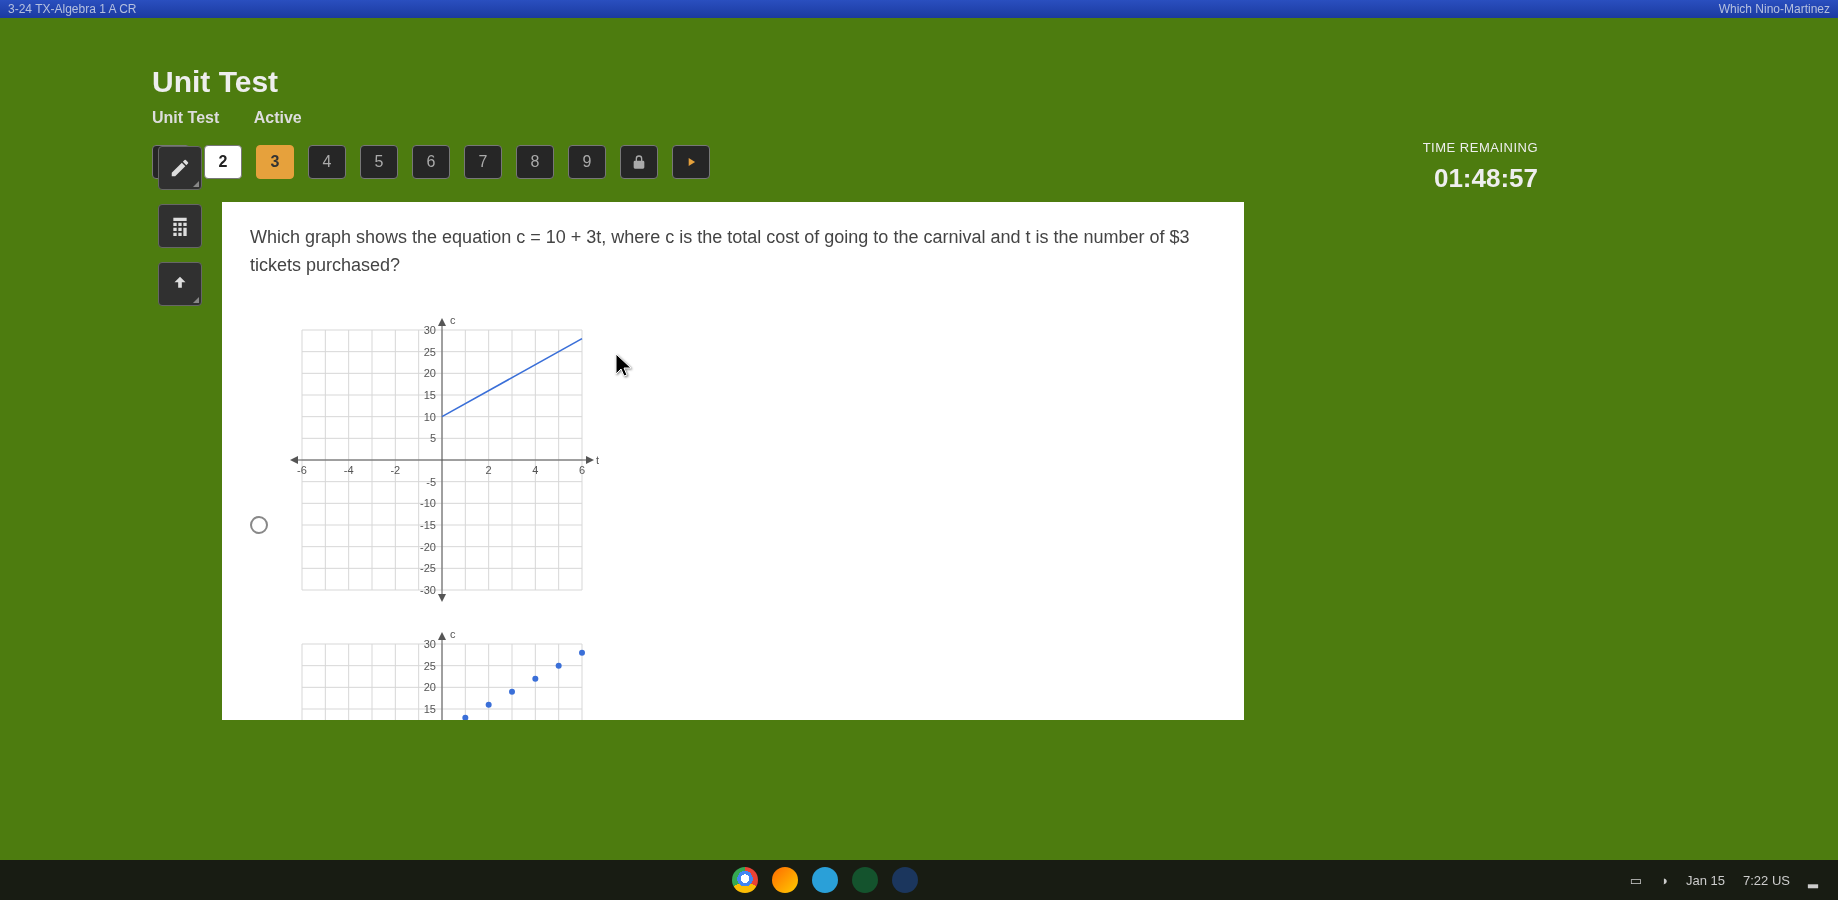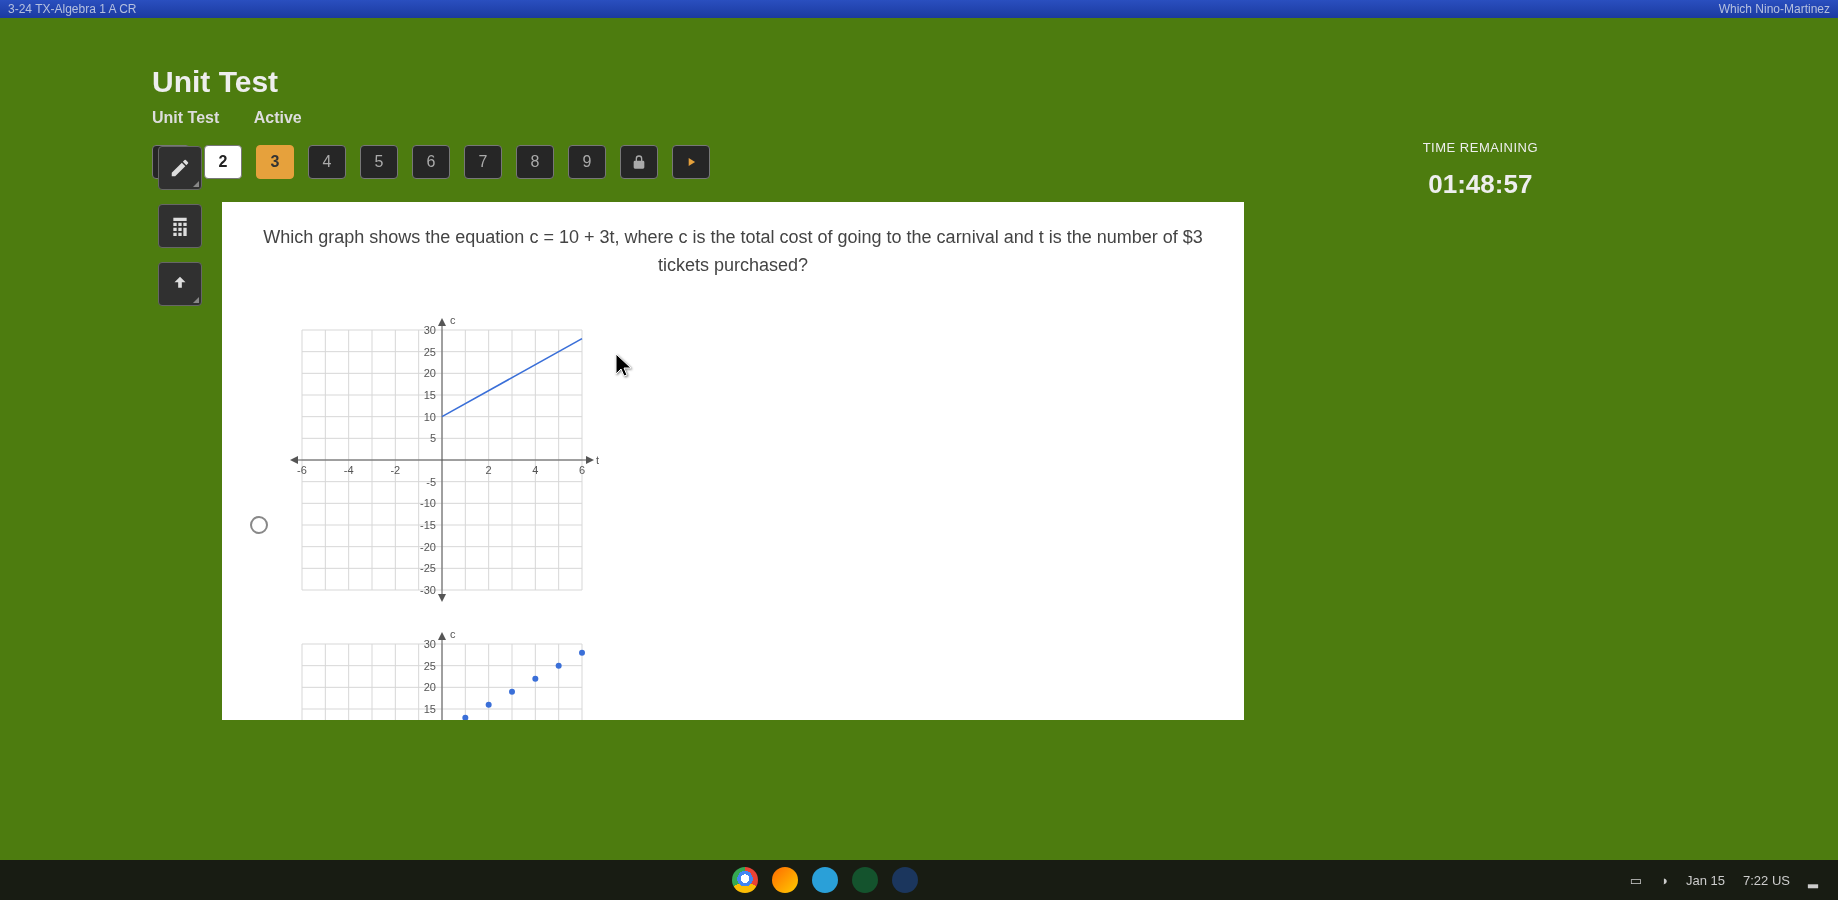--- a/index.html
+++ b/index.html
@@ -17,32 +17,32 @@
   .nav-row { display: flex; align-items: center; gap: 14px; margin-top: 18px; }
   .nav-btn { width: 38px; height: 34px; border: 1px solid #777; border-radius: 4px; background: #262626; color: #aaa; display: flex; align-items: center; justify-content: center; font-size: 16px; cursor: pointer; }
   .nav-btn.icon { color: #e6a13c; }
   .nav-btn.current { background: #e6a13c; border-color: #e6a13c; color: #333; font-weight: 700; }
   .nav-btn.answered { background: #fff; color: #222; font-weight: 700; }
   .nav-btn.play svg { fill: #e6a13c; }
   .nav-btn.lock svg { fill: #aaa; }
   
   .timer { position: absolute; right: 300px; top: 140px; text-align: center; color: #eee; }
   .timer-label { font-size: 13px; letter-spacing: .5px; }
-  .timer-value { font-size: 26px; font-weight: 700; margin-top: 14px; }
+  .timer-value { font-size: 26px; font-weight: 700; margin-top: 8px; text-align: right; }
   
   .left-tools { position: absolute; left: 158px; top: 145px; display: flex; flex-direction: column; gap: 14px; }
   .tool { width: 44px; height: 44px; border: 1px solid #666; border-radius: 4px; background: #303030; display: flex; align-items: center; justify-content: center; cursor: pointer; position: relative; }
   .tool .tri-handle { position: absolute; right: 2px; bottom: 2px; width: 0; height: 0; border-left: 6px solid transparent; border-bottom: 6px solid #888; }
   .tool svg { fill: #ddd; }
   
   
   .left-tools { top: 146px; }
   
   .content { position: absolute; left: 222px; top: 202px; width: 1022px; height: 518px; background: #fff; overflow: hidden; padding: 22px 28px; }
-  .question { color: #444; font-size: 18px; line-height: 1.55; text-align: center; }
+  .question { color: #444; font-size: 18px; line-height: 1.55; }
   
   .answer-block { display: flex; align-items: center; margin-top: 30px; }
   .radio-outer { width: 18px; height: 18px; border: 2px solid #888; border-radius: 50%; margin-right: 14px; margin-top: 130px; cursor: pointer; flex: 0 0 auto; }
   
   .graph-wrap { position: relative; width: 320px; height: 300px; }
   .graph2-wrap { position: relative; width: 320px; height: 120px; margin-left: 32px; margin-top: 14px; overflow: hidden; }
   
   svg.plot { display: block; }
   .axis-label { font: 11px Arial; fill: #555; }
   .tick { font: 11px Arial; fill: #555; }

